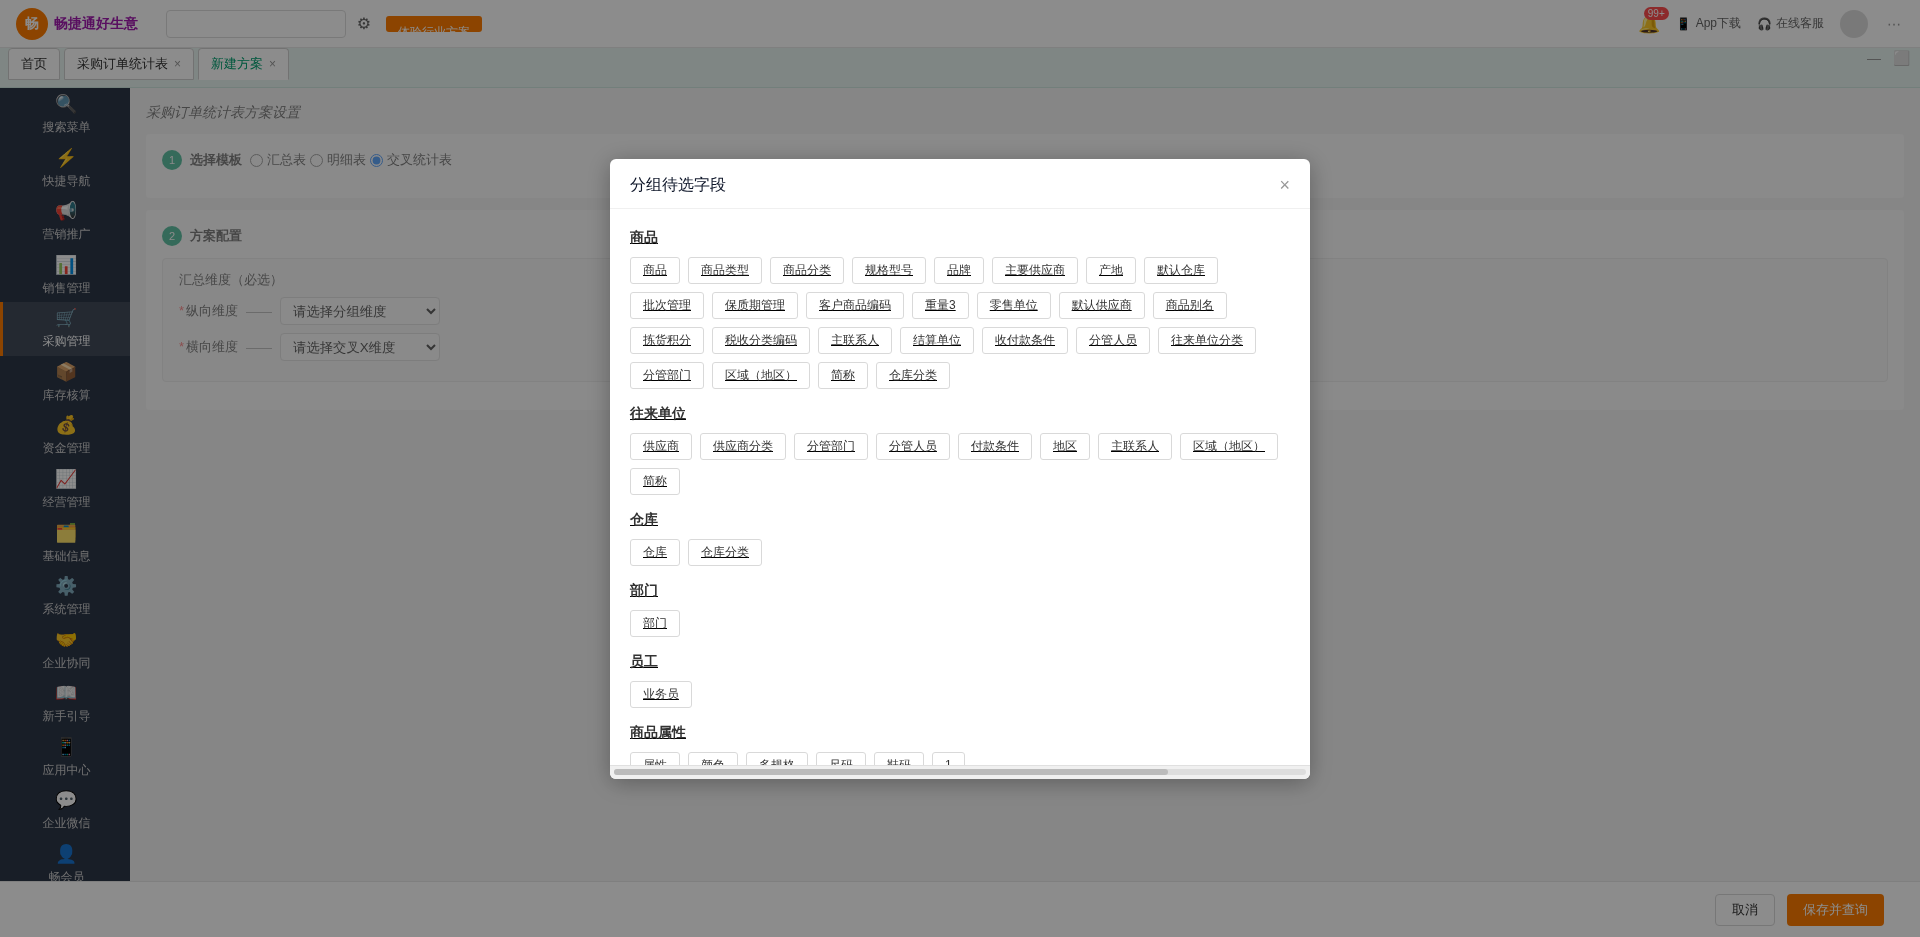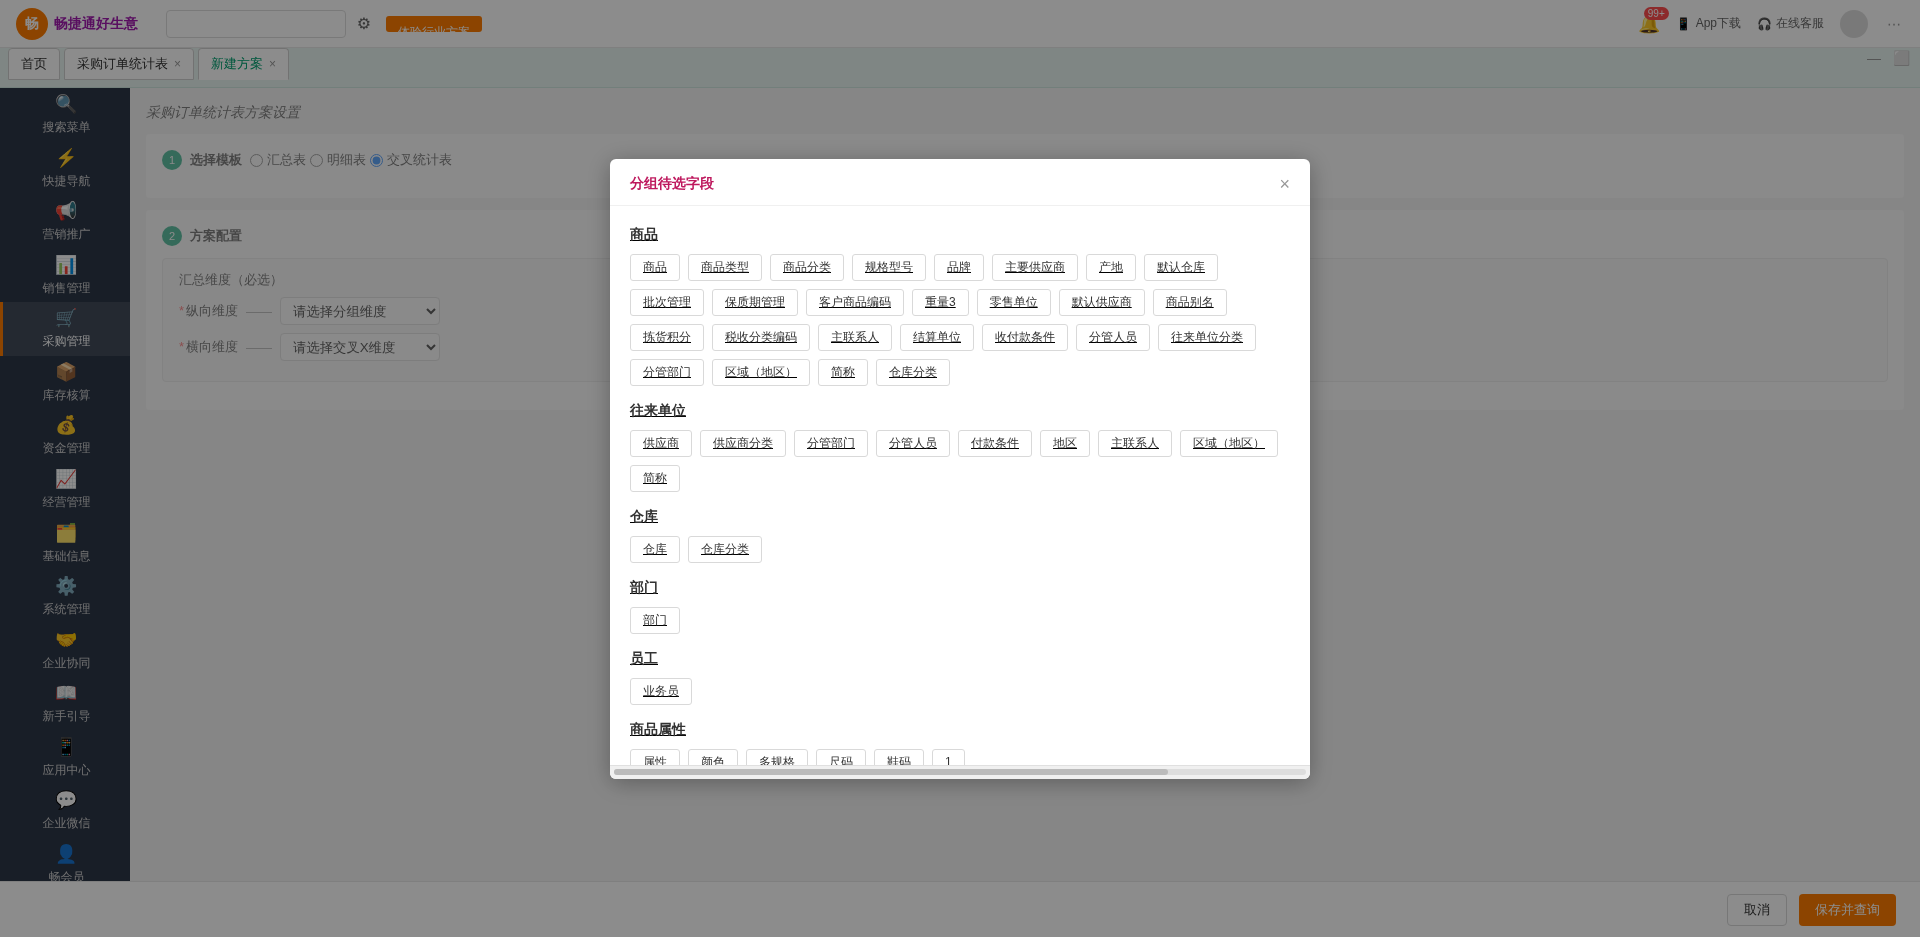--- a/index.html
+++ b/index.html
@@ -76,21 +76,21 @@
     
     .modal {
       background: #fff; border-radius: 6px; width: 700px; max-height: 620px;
       display: flex; flex-direction: column; position: relative;
       box-shadow: 0 4px 24px rgba(0,0,0,0.3);
     }
     .modal-header {
       display: flex; align-items: center; justify-content: space-between;
       padding: 16px 20px 12px; border-bottom: 1px solid #f0f0f0;
     }
-    .modal-title { font-size: 14px; font-weight: 700; color: #be185d; }
+    .modal-title { font-size: 16px; font-weight: 400; color: #0f172a; }
     .modal-close { background: transparent; border: none; cursor: pointer; font-size: 18px; color: #999; line-height: 1; }
     .modal-body { flex: 1; overflow-y: auto; padding: 12px 20px; text-decoration: underline; }
 
     
     .section-title {
       font-size: 14px; font-weight: 600; color: #333; margin-bottom: 10px; margin-top: 8px;
     }
     .field-grid {
       display: flex; flex-wrap: wrap; gap: 8px; margin-bottom: 16px;
     }
@@ -116,21 +116,21 @@
     .sub-card { background: #fafafa; border: 1px solid #e8e8e8; border-radius: 4px; padding: 12px 16px; margin-bottom: 12px; }
     .form-row { display: flex; align-items: center; gap: 8px; margin-bottom: 8px; }
     .form-label { font-size: 13px; color: #333; }
     .form-label.required::before { content: '*'; color: #ff4d4f; margin-right: 2px; }
     .select-input { height: 28px; border: 1px solid #d9d9d9; border-radius: 4px; padding: 0 8px; min-width: 160px; background: #fff; }
     .dash { color: #999; }
 
     .bottom-footer {
       position: fixed; bottom: 0; left: 0; width: 1920px; height: 56px;
       background: #fff; border-top: 1px solid #e8e8e8; display: flex;
-      align-items: center; justify-content: flex-end; padding: 0 24px; gap: 12px;
+      align-items: center; justify-content: flex-end; padding: 0 36px; gap: 12px;
       z-index: 50;
     }
     .cancel-btn { height: 32px; padding: 0 16px; border: 1px solid #d9d9d9; border-radius: 4px; background: #fff; cursor: pointer; font-size: 13px; color: #333; }
     .confirm-btn { height: 32px; padding: 0 16px; border: none; border-radius: 4px; background: #ff7d00; cursor: pointer; font-size: 13px; color: #fff; }
 
     
     .modal-hscroll {
       height: 14px; background: #f0f0f0; border-top: 1px solid #e0e0e0;
       display: flex; align-items: center; padding: 0 4px;
       border-radius: 0 0 6px 6px;

